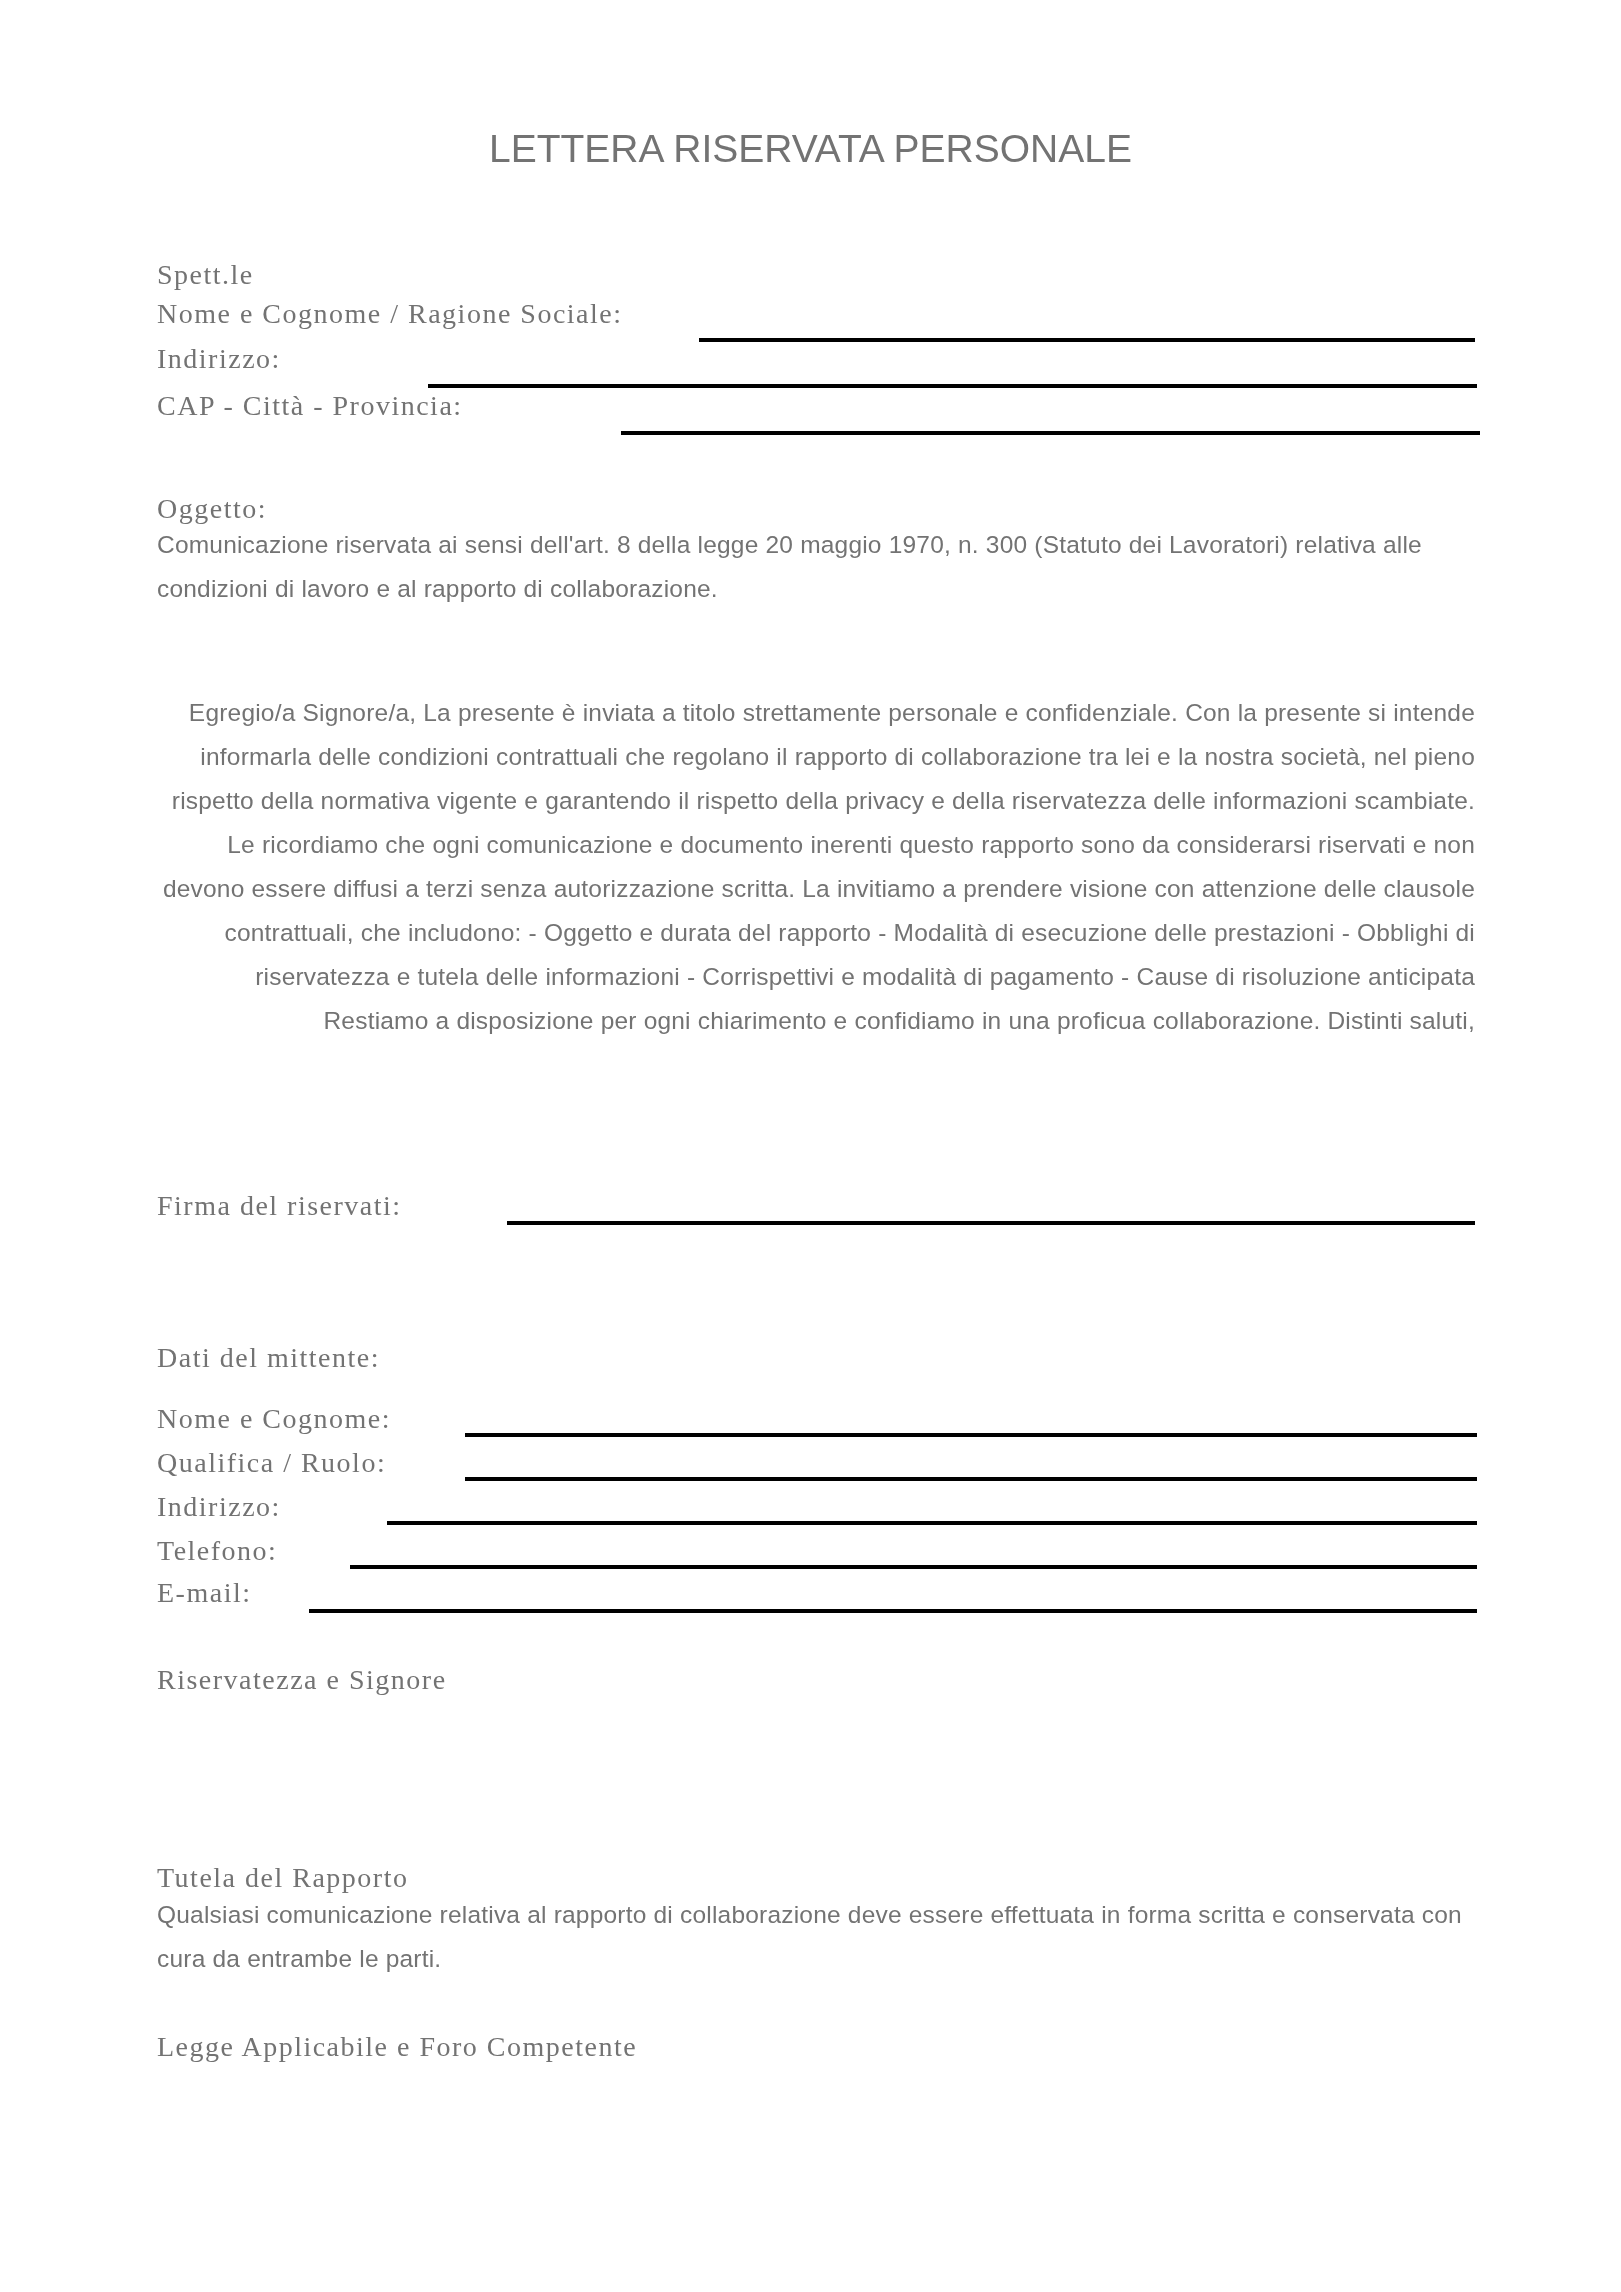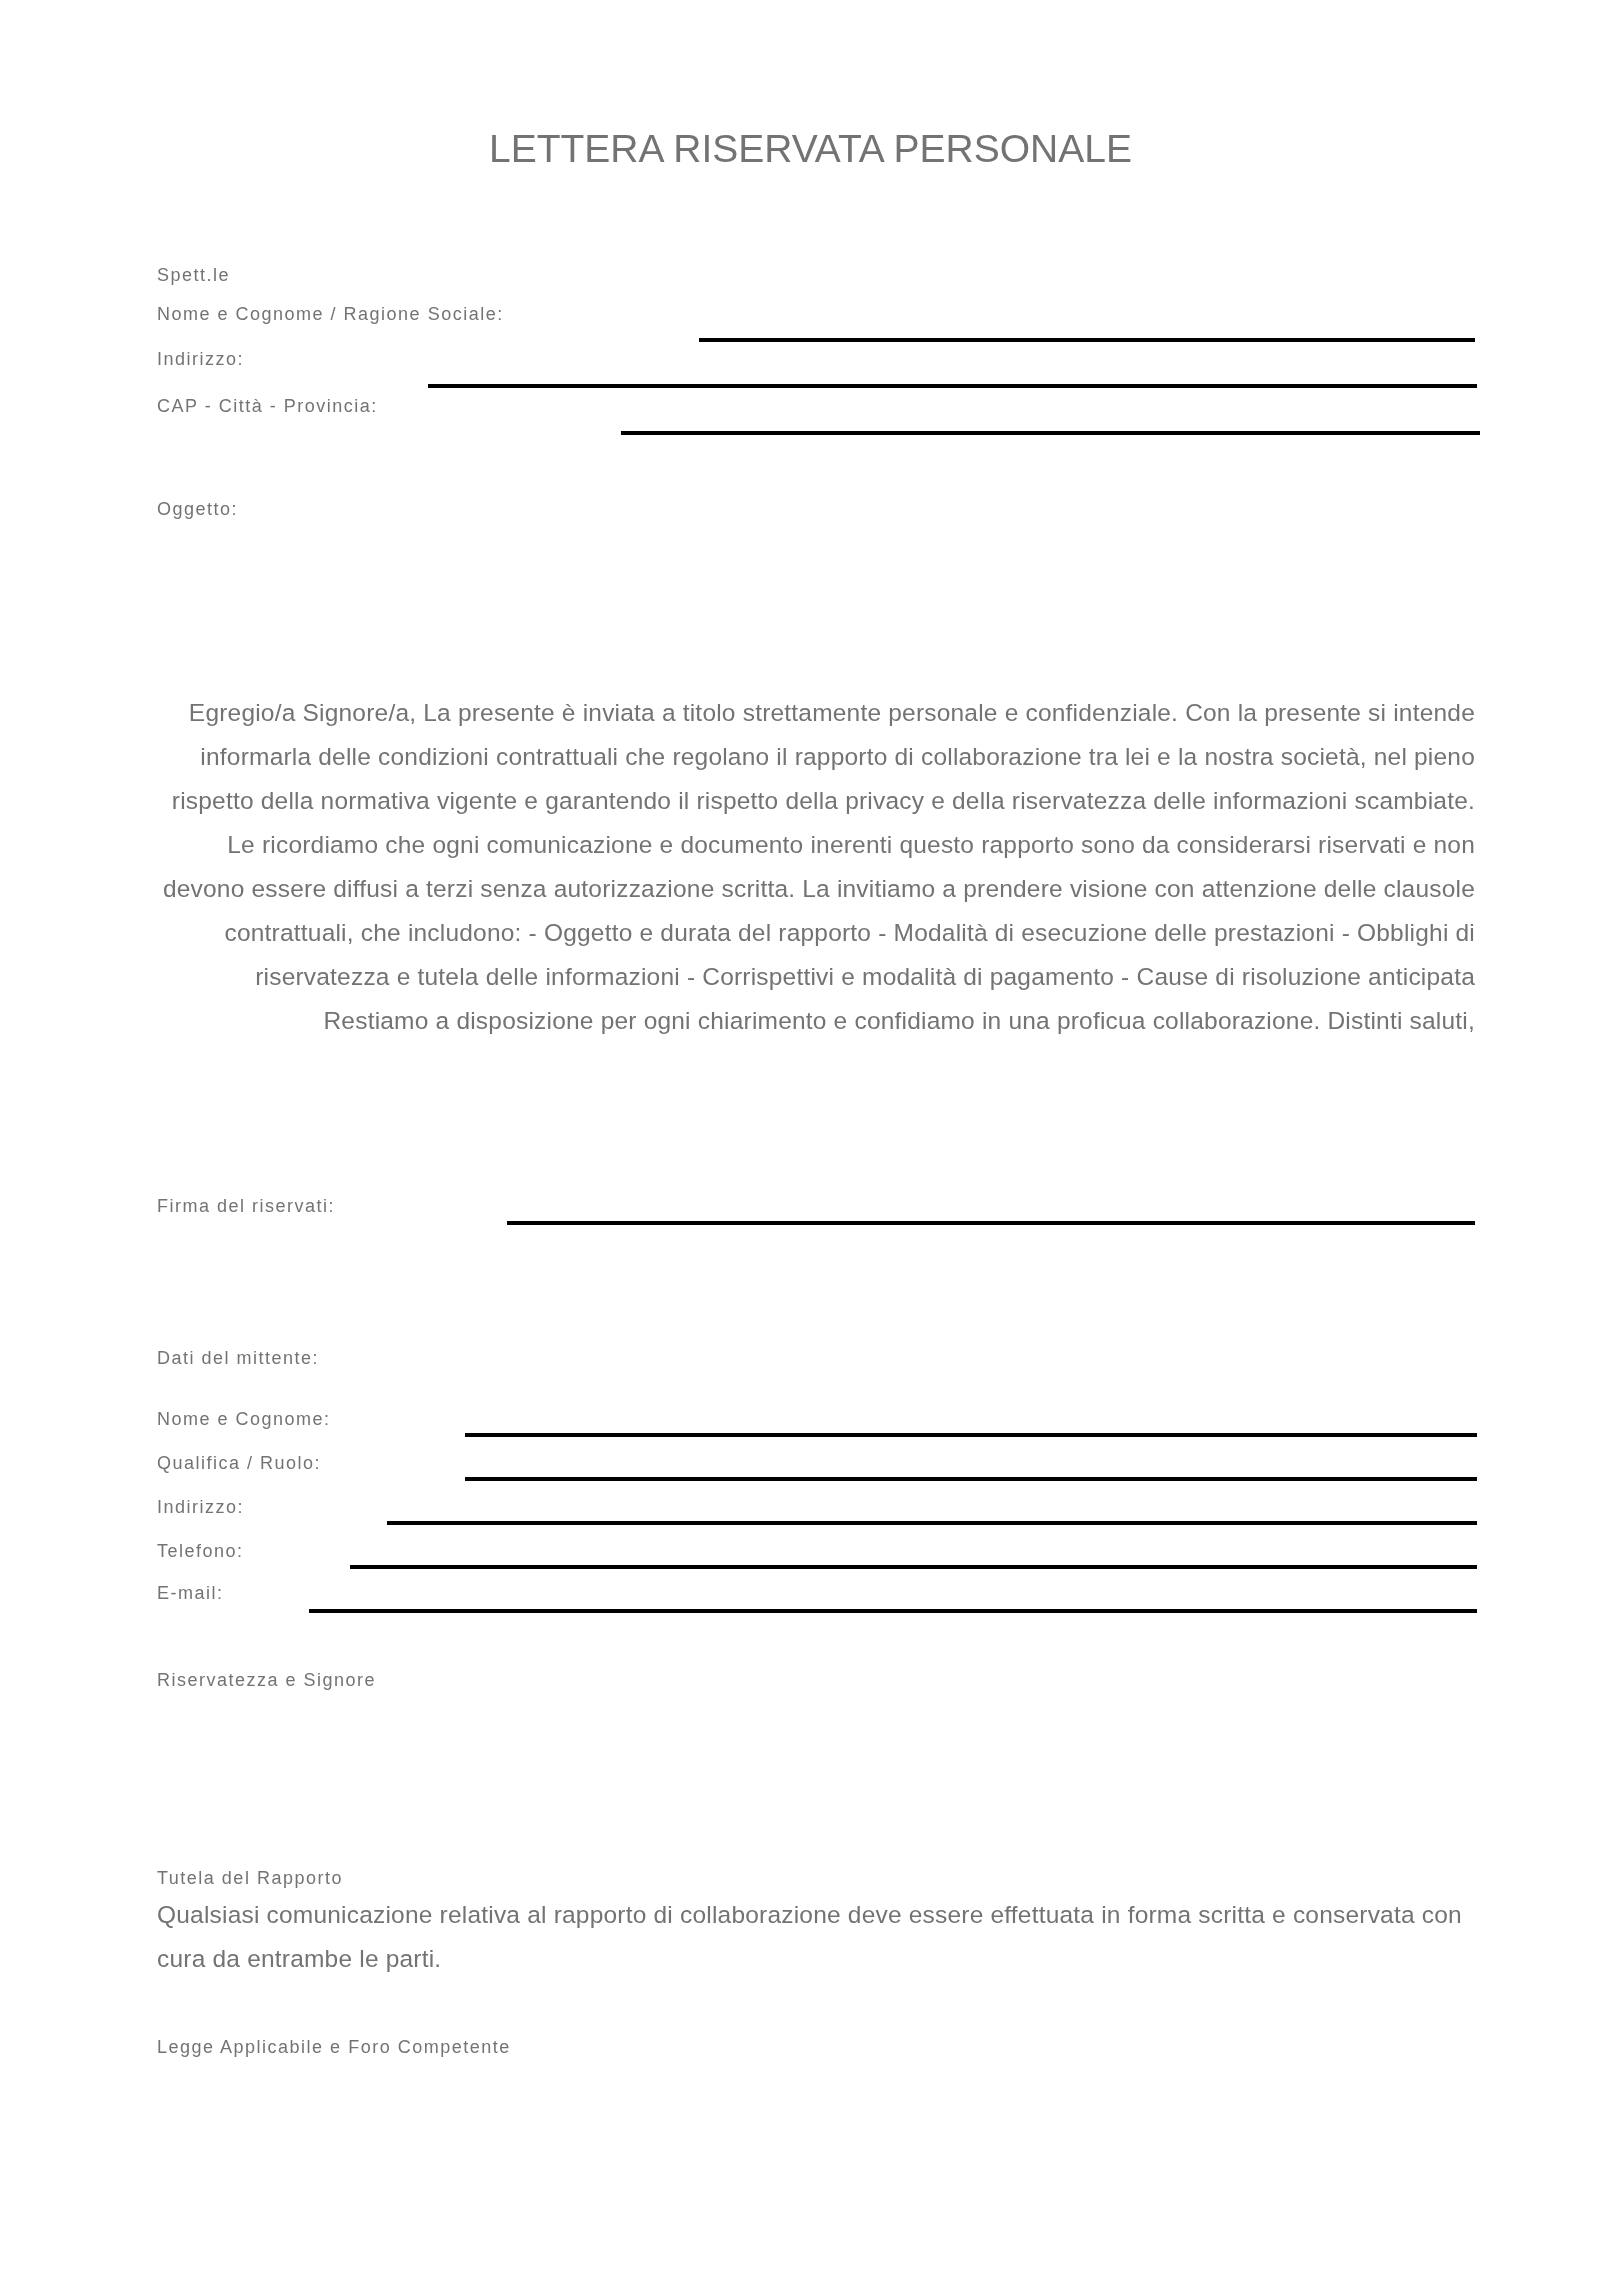--- a/index.html
+++ b/index.html
@@ -18,24 +18,25 @@
     left: 0;
     width: 100%;
     text-align: center;
     font-size: 39px;
     line-height: 43px;
     white-space: nowrap;
   }
   .label {
     position: absolute;
     left: 157px;
-    font-size: 18px;
+    font-size: 28px;
     line-height: 28px;
     letter-spacing: 1.5px;
     white-space: nowrap;
+    font-family: Liberation Serif, serif;
   }
   .para {
     position: absolute;
     left: 157px;
     width: 1318px;
     font-size: 24.5px;
     line-height: 44px;
     letter-spacing: 0.2px;
     text-align: left;
   }
@@ -91,20 +92,21 @@
   <div class="label" id="recip-name-lb">Nome e Cognome / Ragione Sociale:</div>
   <div class="fill-line" id="recip-name-ln"></div>
 
   <div class="label" id="recip-addr-lb">Indirizzo:</div>
   <div class="fill-line" id="recip-addr-ln"></div>
 
   <div class="label" id="recip-city-lb">CAP - Città - Provincia:</div>
   <div class="fill-line" id="recip-city-ln"></div>
 
   <div class="label" id="subject-hd">Oggetto:</div>
+  <div class="para" id="subject-tx">Comunicazione riservata ai sensi dell'art. 8 della legge 20 maggio 1970, n. 300 (Statuto dei Lavoratori) relativa alle condizioni di lavoro e al rapporto di collaborazione.</div>
 
   <div class="para" id="body-tx">Egregio/a Signore/a, La presente è inviata a titolo strettamente personale e confidenziale. Con la presente si intende informarla delle condizioni contrattuali che regolano il rapporto di collaborazione tra lei e la nostra società, nel pieno rispetto della normativa vigente e garantendo il rispetto della privacy e della riservatezza delle informazioni scambiate. Le ricordiamo che ogni comunicazione e documento inerenti questo rapporto sono da considerarsi riservati e non devono essere diffusi a terzi senza autorizzazione scritta. La invitiamo a prendere visione con attenzione delle clausole contrattuali, che includono: - Oggetto e durata del rapporto - Modalità di esecuzione delle prestazioni - Obblighi di riservatezza e tutela delle informazioni - Corrispettivi e modalità di pagamento - Cause di risoluzione anticipata Restiamo a disposizione per ogni chiarimento e confidiamo in una proficua collaborazione. Distinti saluti,</div>
 
   <div class="label" id="firma-lb">Firma del riservati:</div>
   <div class="fill-line" id="firma-ln"></div>
 
   <div class="label" id="sender-hd">Dati del mittente:</div>
 
   <div class="label" id="send-name-lb">Nome e Cognome:</div>
   <div class="fill-line" id="send-name-ln"></div>

